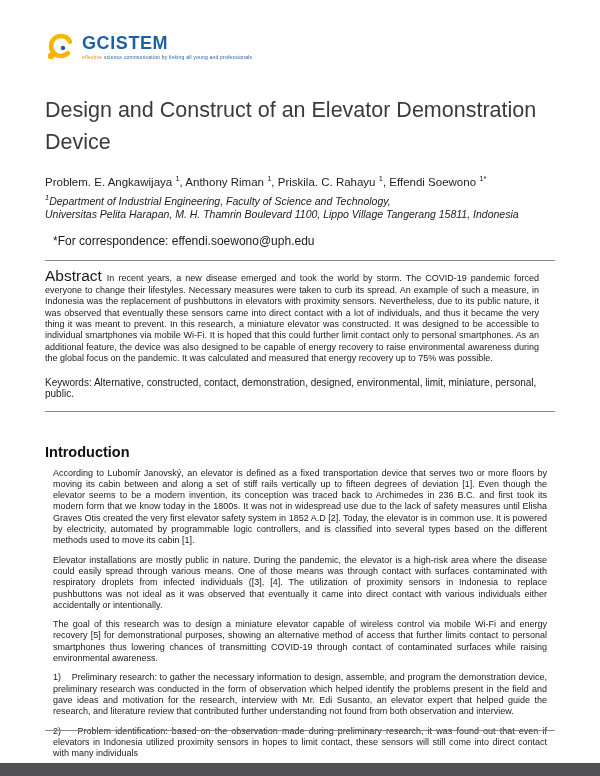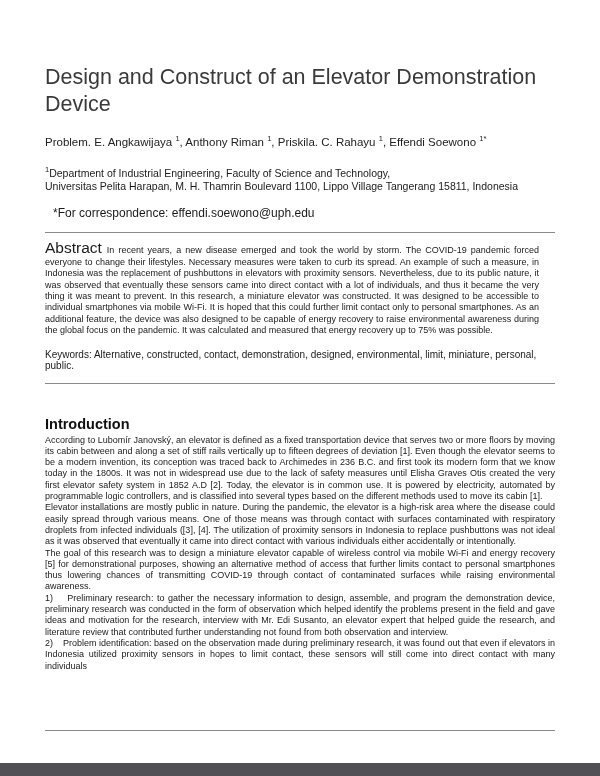--- a/index.html
+++ b/index.html
@@ -16,50 +16,63 @@
 
   
   .logo-row { display: flex; align-items: center; gap: 7px; }
   .logo-icon svg { display: block; }
   .logo-texts { display: flex; flex-direction: column; }
   .logo-name { color: #1d60a8; font-size: 18px; font-weight: 700; letter-spacing: 0.6px; line-height: 19px; }
   .logo-tagline { font-size: 5px; color: #1d60a8; letter-spacing: 0.2px; margin-top: 1px; }
   .tag-accent { color: #f0861d; }
 
   
-  h1.title { font-size: 21.5px; font-weight: 400; color: #3a3a3a; margin: 32px 0 16px 0; line-height: 27px; }
+  h1.title { font-size: 21.5px; font-weight: 400; color: #3a3a3a; margin: 32px 0 16px 0; line-height: 32px; }
   .authors { margin: 12px 0 0 0; font-size: 11.5px; color: #222; }
   sup { font-size: 7.5px; }
-  .affiliation { margin: 15px 0 0 0; font-size: 10.5px; line-height: 14px; color: #1a1a1a; }
+  .affiliation { margin: 3px 0 0 0; font-size: 10.5px; line-height: 14px; color: #1a1a1a; font-style: italic; }
   .correspondence { margin: 13px 0 0 8px; font-size: 12px; }
   .correspondence a { color: #1a1a1a; text-decoration: none; }
   hr.divider { border: none; border-top: 1px solid #8a8a8a; margin: 12px 0 0 0; }
 
   .abstract { margin: 9px 16px 0 0; font-size: 9px; line-height: 11.4px; text-align: justify; }
   .abstract-label { font-size: 15.5px; line-height: 11.4px; margin-right: 5px; }
   .keywords { margin: 12px 0 0 0; font-size: 10px; }
   .doi { margin: 4px 0 0 0; font-size: 9px; }
   .doi a { color: #1a1a1a; text-decoration: none; }
 
   h2.section-heading { font-size: 14.5px; font-weight: 700; color: #111; margin: 32px 0 3px 0; }
   h2.second { margin-top: 12px; }
-  p.body { margin: 0; font-size: 9px; line-height: 11.3px; text-align: justify; }
+  p.body { margin: 8px; font-size: 9px; line-height: 11.3px; text-align: justify; }
 
   
   .footer { position: absolute; left: 45px; right: 45px; bottom: 42px; }
   .footer hr { border: none; border-top: 1px solid #8a8a8a; margin: 0 0 3px 0; }
   .footer-text { text-align: right; font-size: 9.5px; color: #222; }
   .footer-text .pg-num { font-weight: 700; }
   .bottom-bar { position: absolute; left: 0; right: 0; bottom: 0; height: 13px; background: #505055; }
 </style>
 </head>
 <body>
 
 <div class="page">
 
+  <div class="logo-row">
+    <span class="logo-icon">
+      <svg width="30" height="30" viewBox="0 0 30 30">
+        <circle cx="16" cy="14" r="10" fill="none" stroke="#f7b500" stroke-width="4.5" stroke-dasharray="50 13" stroke-dashoffset="-8" stroke-linecap="round"></circle>
+        <circle cx="6" cy="24" r="3.2" fill="#f7b500"></circle>
+        <circle cx="18" cy="16" r="2.2" fill="#1d60a8"></circle>
+      </svg>
+    </span>
+    <span class="logo-texts">
+      <span class="logo-name">GCISTEM</span>
+      <span class="logo-tagline"><span class="tag-accent">effective</span> <span>science communication by linking all young and professionals</span></span>
+    </span>
+  </div>
 
   <h1 class="title">Design and Construct of an Elevator Demonstration Device</h1>
 
   <p class="authors"><span><span>Problem. E. Angkawijaya </span><sup>1</sup><span>, </span></span><span><span>Anthony Riman </span><sup>1</sup><span>, </span></span><span><span>Priskila. C. Rahayu </span><sup>1</sup><span>, </span></span><span><span>Effendi Soewono </span><sup>1*</sup><span></span></span></p>
 
   <p class="affiliation"><sup>1</sup><span>Department of Industrial Engineering, Faculty of Science and Technology,</span><br><span>Universitas Pelita Harapan, M. H. Thamrin Boulevard 1100, Lippo Village Tangerang 15811, Indonesia</span></p>
 
   <p class="correspondence"><span>*For correspondence:</span> <a>effendi.soewono@uph.edu</a></p>
 
   <hr class="divider">

